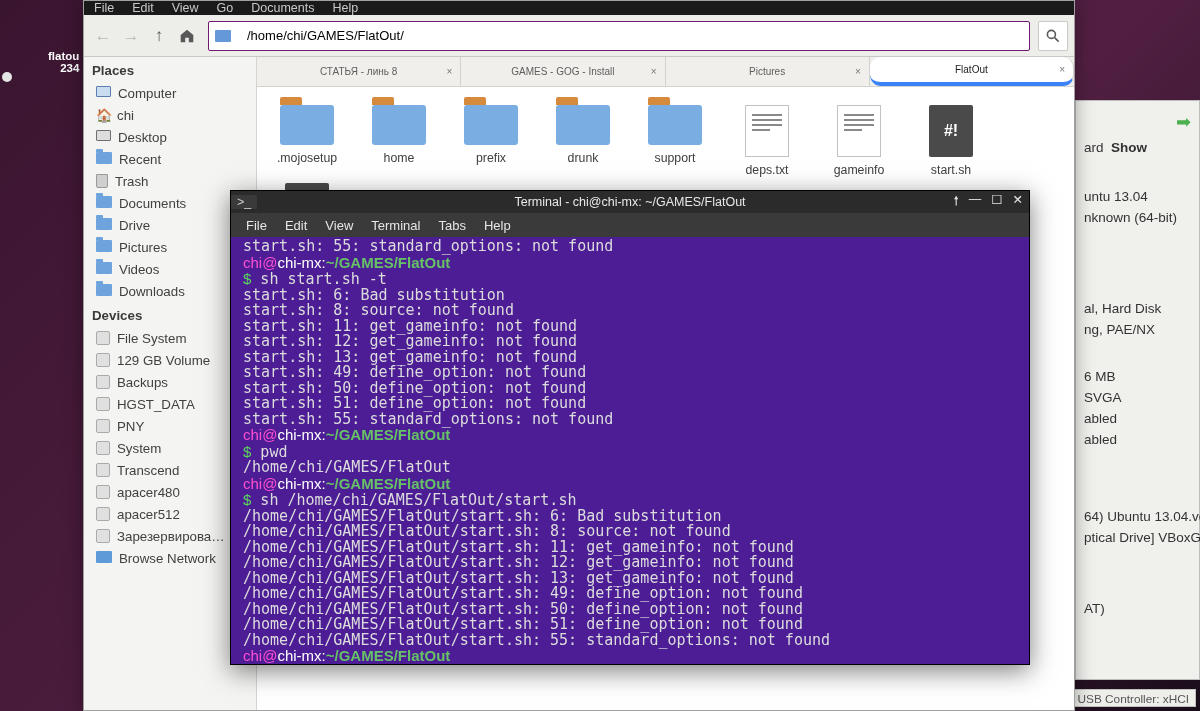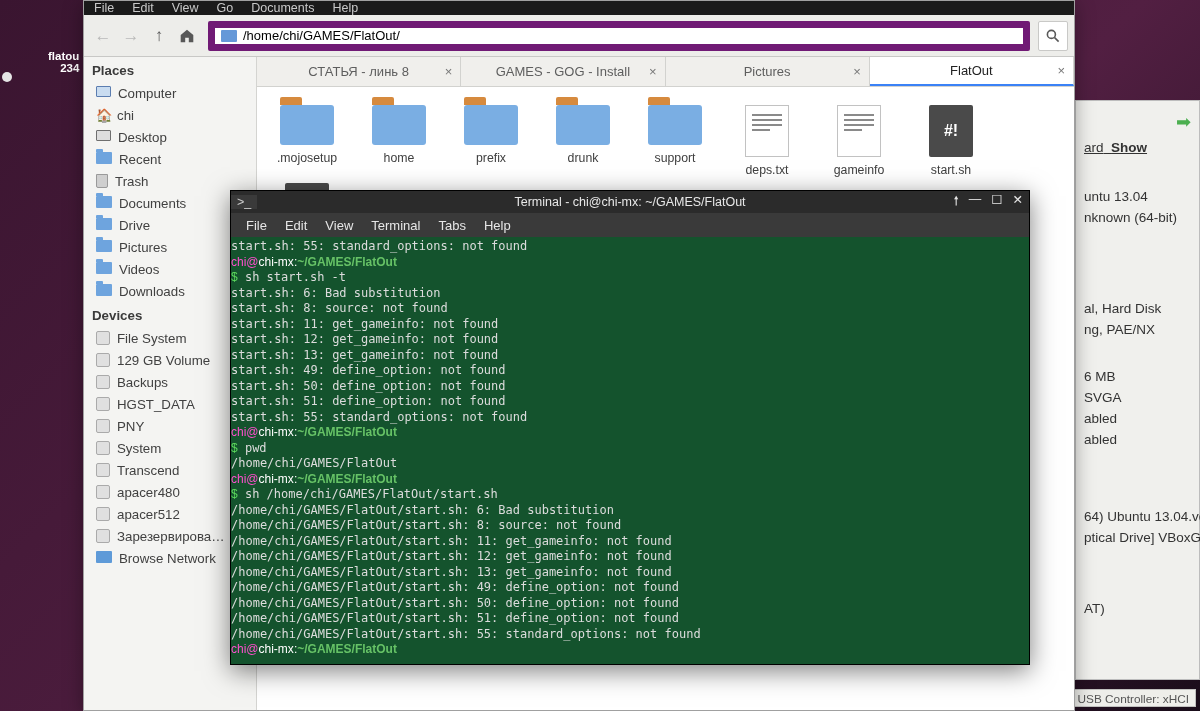--- a/index.html
+++ b/index.html
@@ -13,62 +13,62 @@
 .vbox .row { padding: 3px 8px; font-size: 13.5px; color: #333; white-space: nowrap; }
 .vbox .arrow-green { color:#4caf50; font-size:18px;}
 
 
 .fm { position: absolute; left: 83px; top: 0; width: 992px; height: 711px; background: #f4f4f2; border: 1px solid #a0a0a0; box-shadow: 0 4px 18px rgba(0,0,0,.35); }
 .fm-menubar { background: #1a1a1a; height: 14px; color: #c9c9c9; padding: 0 10px; display: flex; gap: 18px; font-size: 12.5px; overflow:hidden; }
 .fm-menubar span { padding-top:0; }
 .fm-toolbar { background: #ededea; height: 42px; border-bottom: 1px solid #c8c8c6; display: flex; align-items: center; padding: 0 6px; gap: 2px; }
 .navbtn { width: 26px; height: 26px; display:flex; align-items:center; justify-content:center; color:#585858; font-size:17px; cursor:pointer; border-radius:2px; }
 .navbtn.dis { color:#b9b9b8; }
-.path-input { flex:1; display:flex; align-items:center; height:30px; border:7px solid #701a75; background:#fff; border-radius:2px; padding:0 6px; gap:6px; margin:0 6px; }
+.path-input { flex:1; display:flex; align-items:center; height:30px; border:1px solid #701a75; background:#fff; border-radius:2px; padding:0 6px; gap:16px; margin:0 6px; }
 .path-input .foldicon { width:16px; height:12px; background:#6598d8; border-radius:1px; position:relative;}
 .path-input input { border:none; outline:none; flex:1; font-size:13px;}
 .searchbtn { width:30px; height:30px; border:1px solid #c9c9c7; background:#fff; display:flex; align-items:center; justify-content:center; border-radius:2px;}
 
 .fm-body { display:flex; height: calc(100% - 56px); }
 .sidebar { width:173px; background:#f4f4f2; border-right:1px solid #d4d4d1; overflow:hidden; font-size:13.3px; }
 .sidebar .hdr { font-weight:bold; color:#3b3b3b; padding:6px 4px 4px 8px; }
 .sidebar .item { display:flex; align-items:flex-start; gap:7px; padding:3.5px 4px 3.5px 12px; color:#414141; cursor:pointer; white-space:nowrap; overflow:hidden; text-overflow:ellipsis;}
 .sidebar .item .eject { margin-left:auto; color:#777; font-size:10px; padding-right:4px;}
 .ic { width:16px; height:12px; display:inline-block; }
 
 .ic.fold-blue { background:#6ea4de; border-radius:1px; position:relative;}
 .ic.fold-blue::before { content:""; position:absolute; top:-3px; left:0; width:7px; height:3px; background:#6ea4de; border-radius:1px 1px 0 0;}
 .ic.monitor { width:15px; height:11px; border:1.5px solid #5b7db0; border-radius:1px; background:#c9dcf0;}
 .ic.trash { width:12px; height:14px; background:#cfcfcf; border:1px solid #9a9a9a; border-radius:0 0 2px 2px;}
 .ic.disk { width:14px; height:14px; border-radius:2px; background:#e0e0e0; border:1px solid #aaa;}
 .ic.net { background:#5e9ad8; width:16px; height:12px; border-radius:1px;}
 
 .content { flex:1; background:#fff; position:relative; }
 .tabs { display:flex; height:30px; background:#f0efec; border-bottom:1px solid #d2d2cf; }
-.tabs .tab { flex:1; display:flex; align-items:center; justify-content:center; gap:10px; border-right:1px solid #d2d2cf; position:relative; color:#5e5e5e; font-size:13px; padding:0 8px; cursor:pointer;}
+.tabs .tab { flex:1; display:flex; align-items:center; justify-content:center; gap:10px; border-right:1px solid #d2d2cf; position:relative; color:#5e5e5e; font-size:10px; padding:0 8px; cursor:pointer;}
 .tabs .tab .x { position:absolute; right:8px; color:#777;}
-.tabs .tab.active { background:#ffffff; border-bottom:2px solid #3b82f6; color:#222; }
+.tabs .tab.active { background:#ffffff; border-bottom:4px solid #3b82f6; color:#222;border-radius:11px; }
 
 .iconview { padding:18px 10px 10px 10px; display:flex; flex-wrap:wrap; gap: 6px 12px; align-content:flex-start;}
 .fileico { width:80px; display:flex; flex-direction:column; align-items:center; gap:6px; font-size:12.3px; color:#404040; text-align:center; }
 .folder-big { width:54px; height:40px; background:#7aaee3; border-radius:3px; position:relative;}
 .folder-big::before { content:""; position:absolute; top:-8px; left:0; width:22px; height:8px; background:#d68a3e; border-radius:2px 2px 0 0;}
 .txt-big { width:44px; height:52px; background:#fff; border:1px solid #c2c2c2; position:relative; display:flex; flex-direction:column; gap:3px; padding:8px 6px;}
 .txt-big .line { height:2px; background:#8a8a8a;}
 .sh-big { width:44px; height:52px; background:#4a4a4a; color:#fff; display:flex; align-items:center; justify-content:center; font-weight:bold; font-size:16px; border-radius:2px;}
 
 
 .term { position:absolute; left:230px; top:190px; width:800px; height:475px; background:#1b1b1b; border:1px solid #000; box-shadow:0 6px 24px rgba(0,0,0,.5); display:flex; flex-direction:column;}
 .term-titlebar { height:22px; background:#2b2b2b; color:#e8e8e8; display:flex; align-items:center; font-size:12.5px; position:relative;}
 .term-titlebar .tprompt { padding:0 6px; color:#cfcfcf; background:#3a3a3a; margin-right:6px;}
 .term-titlebar .ttitle { position:absolute; left:50%; transform:translateX(-50%);}
 .term-titlebar .wctrl { position:absolute; right:6px; display:flex; gap:10px; color:#e6e6e6; font-size:12.5px;}
 .term-menubar { height:24px; background:#3a3a3a; color:#e6e6e6; display:flex; gap:4px; align-items:center; padding:0 8px; font-size:13px;}
 .term-menubar span { padding:3px 7px;}
-.term-body { flex:1; background:#14532d; color:#dcdcdc; font-family:"DejaVu Sans Mono","Liberation Mono",monospace; font-size:12px; line-height:15.5px; padding:2px 0; overflow:hidden; white-space:pre; }
+.term-body { flex:1; background:#4c1d95; color:#dcdcdc; font-family:"DejaVu Sans Mono","Liberation Mono",monospace; font-size:15px; line-height:15.5px; padding:2px 12px; overflow:hidden; white-space:pre; }
 .c-user { color:#ff4fcf; }
 .c-host { color:#ffffff;}
 .c-path { color:#66c266; font-weight:bold;}
 .c-dollar { color:#5bd75b;}
 
 
 .vbox-status { position:absolute; right:4px; bottom:4px; height:18px; background:#eeeeea; border:1px solid #c0c0be; color:#555; font-size:11.8px; padding: 2px 6px;}
 </style>
 </head>
 <body>
@@ -77,21 +77,21 @@
   <div class="tiny-circle"></div>
   <div class="left-dock-label">
     <span>flatou</span><br>
     &nbsp;&nbsp;<span>234</span>
   </div>
 
   <div class="vbox" style="left:1075px; top:100px; width:125px; height:580px;">
     <div class="row" style="text-align:right; padding-top:10px;">
       <span class="arrow-green">➡</span>
     </div>
-    <div class="row" style="padding-top:4px;text-decoration:underline;">
+    <div class="row" style="padding-top:4px;">
       <span>ard</span>&nbsp;&nbsp;<b>Show</b>
     </div>
     <div style="height:28px;"></div>
     <div class="row">untu 13.04</div>
     <div class="row">nknown (64-bit)</div>
     <div style="height:70px;"></div>
     <div class="row">al, Hard Disk</div>
     <div class="row">ng, PAE/NX</div>
     <div style="height:26px;"></div>
     <div class="row">6 MB</div>

